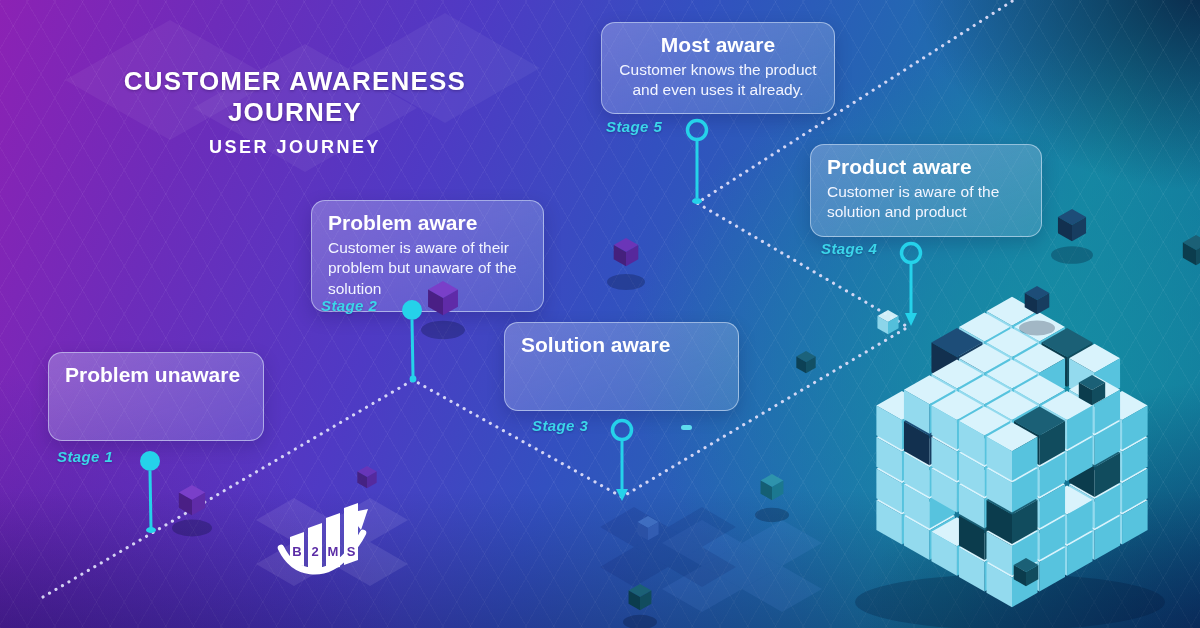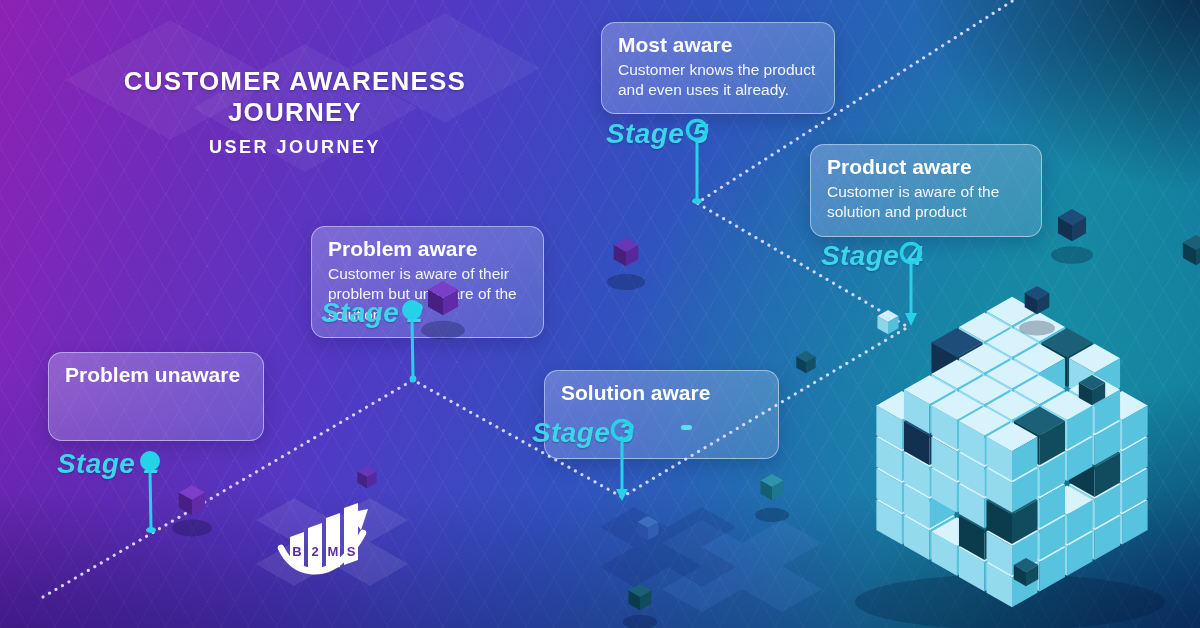--- a/index.html
+++ b/index.html
@@ -28,26 +28,26 @@
   .card{
     position:absolute;z-index:4;color:#fff;border-radius:14px;
     border:1.5px solid rgba(222,235,252,.55);
     background:linear-gradient(160deg, rgba(215,228,255,.30), rgba(190,210,250,.18));
     box-shadow:0 6px 18px rgba(10,5,50,.18);
     padding:10px 16px 12px 16px;box-sizing:border-box;
   }
   .card-title{font-size:21px;font-weight:800;margin-bottom:3px;}
   .card-desc{font-size:15.5px;line-height:1.32;color:#f2f5ff;}
   .c1{left:48px;top:352px;width:216px;min-height:89px;}
-  .c2{left:311px;top:200px;width:233px;min-height:93px;margin-top:26px;}
-  .c3{left:544px;top:322px;width:235px;min-height:89px;margin-top:48px;}
+  .c2{left:311px;top:200px;width:233px;min-height:93px;}
+  .c3{left:504px;top:322px;width:235px;min-height:89px;}
   .c4{left:810px;top:144px;width:232px;min-height:93px;}
-  .c5{left:601px;top:22px;width:234px;min-height:89px;}
+  .c5{left:601px;top:22px;width:234px;min-height:89px;text-align:center;}
   .stage-label{
-    position:absolute;z-index:5;font-size:28px;font-style:italic;font-weight:700;
+    position:absolute;z-index:5;font-size:15px;font-style:italic;font-weight:700;
     color:#3bd6ea;letter-spacing:.4px;text-shadow:0 1px 2px rgba(10,10,60,.3);
   }
   .l1{left:57px;top:448px;} .l2{left:321px;top:297px;} .l3{left:532px;top:417px;}
   .l4{left:821px;top:240px;text-align:center;} .l5{left:606px;top:118px;}
 </style>
 </head>
 <body>
 
 <div class="canvas">
   <div class="grid-overlay"></div>

